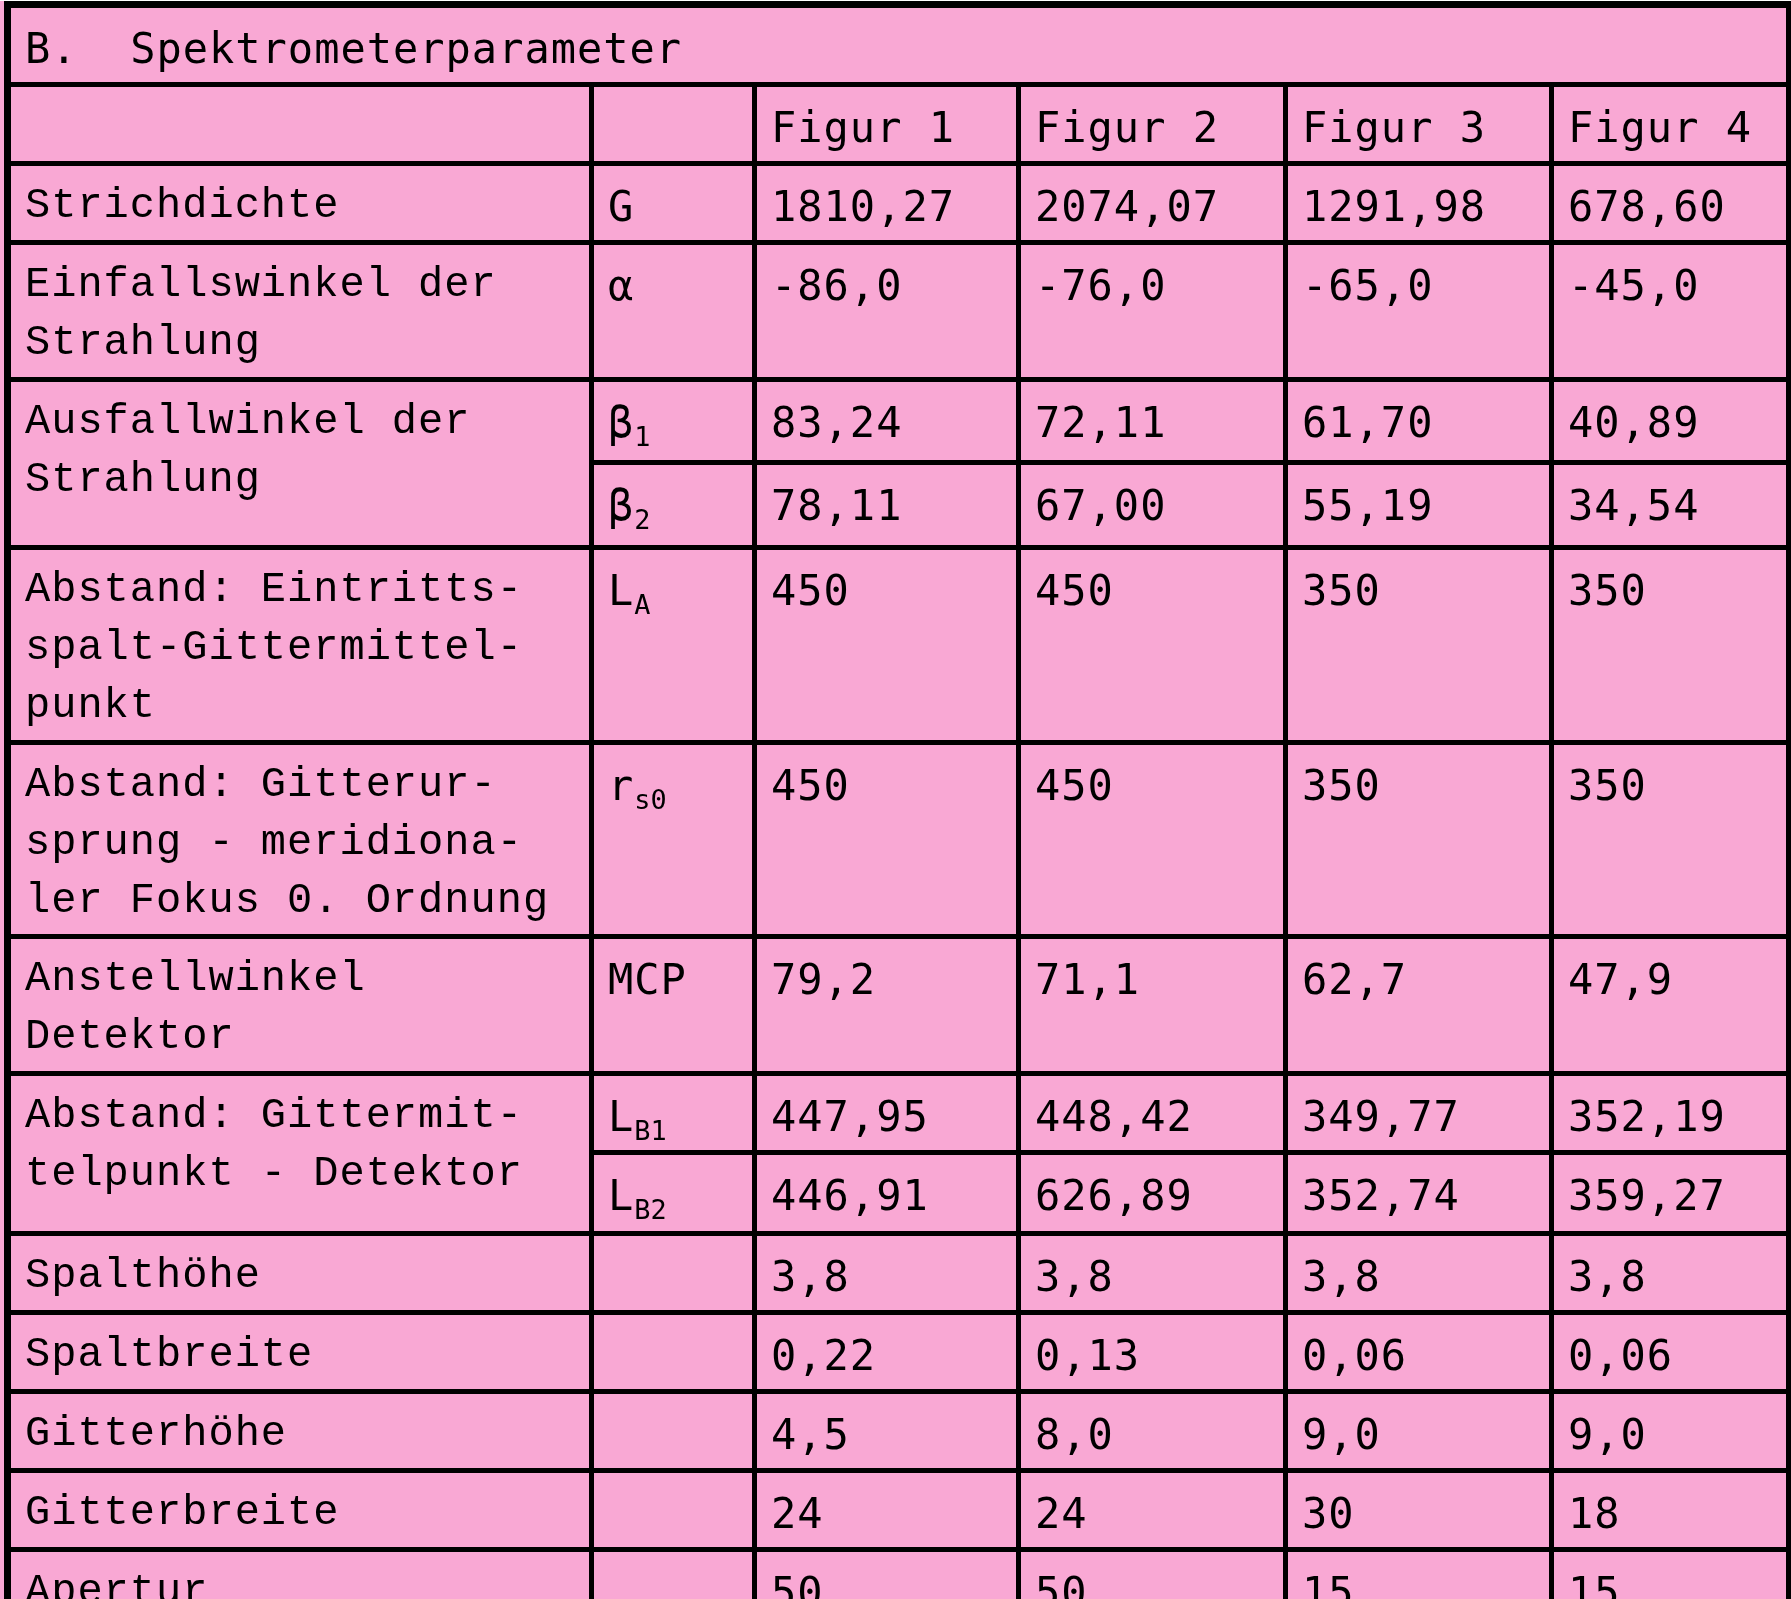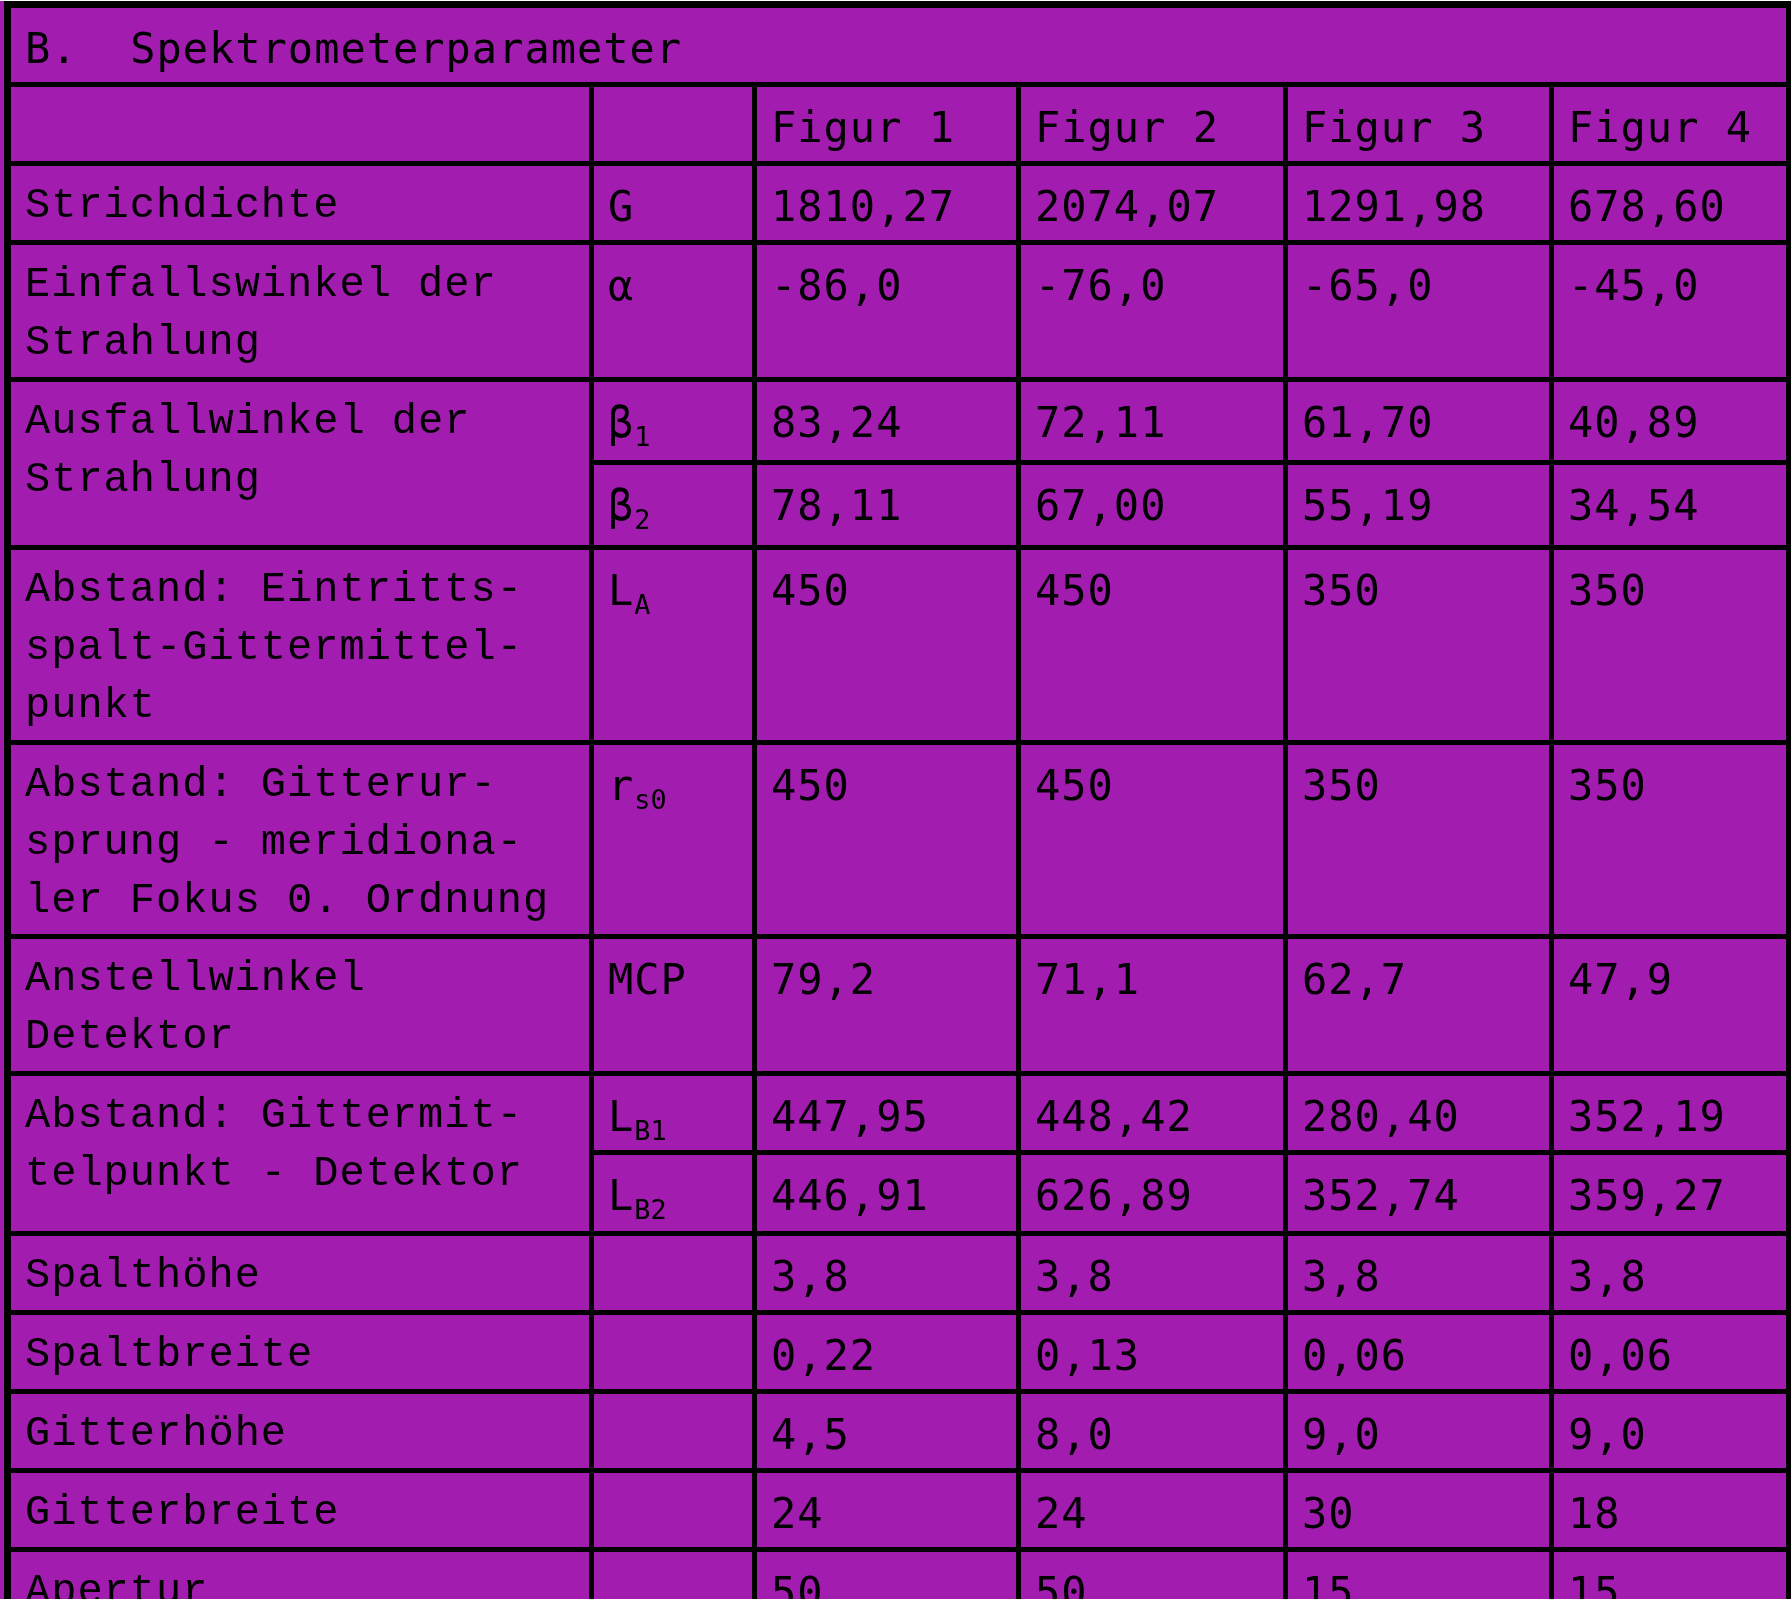--- a/index.html
+++ b/index.html
@@ -7,21 +7,21 @@
     padding: 0;
     width: 1791px;
     height: 1599px;
     background: #ffffff;
     overflow: hidden;
   }
   .page {
     position: relative;
     width: 1791px;
     height: 1599px;
-    background: #a21caf;
+    background: #f9a8d4;
     font-family: "DejaVu Sans Mono", "Liberation Mono", monospace;
     color: #000000;
   }
   table.spk {
     border-collapse: collapse;
     table-layout: fixed;
     width: 1782px;
     margin: 1px 0 0 4px;
   }
   table.spk, table.spk td {
@@ -161,21 +161,21 @@
       <td class="c-val">62,7</td>
       <td class="c-val">47,9</td>
     </tr>
 
     <tr style="height:76px">
       <td class="c-name" rowspan="2">Abstand: Gittermit-
 telpunkt - Detektor</td>
       <td class="c-sym"><span>L</span><sub>B1</sub></td>
       <td class="c-val">447,95</td>
       <td class="c-val">448,42</td>
-      <td class="c-val">280,40</td>
+      <td class="c-val">349,77</td>
       <td class="c-val">352,19</td>
     </tr>
 
     <tr style="height:81px">
       <td class="c-sym"><span>L</span><sub>B2</sub></td>
       <td class="c-val">446,91</td>
       <td class="c-val">626,89</td>
       <td class="c-val">352,74</td>
       <td class="c-val">359,27</td>
     </tr>

